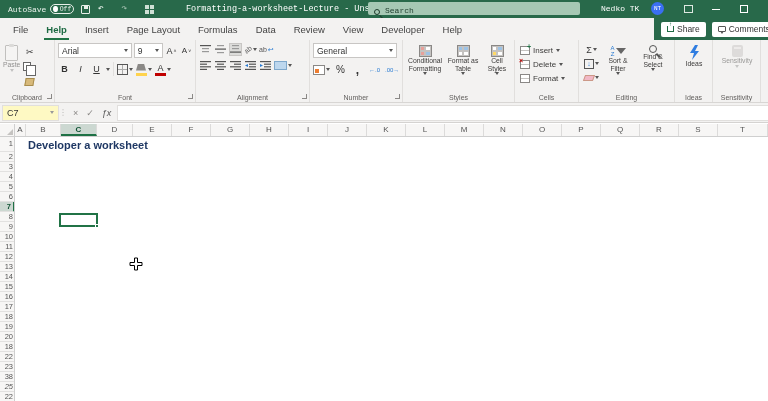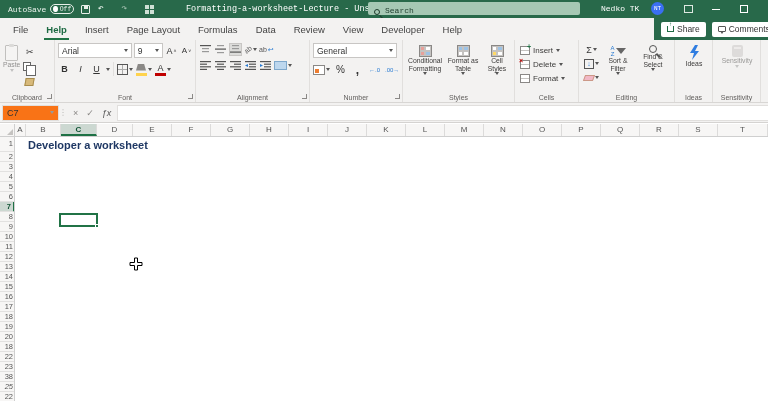--- a/index.html
+++ b/index.html
@@ -82,21 +82,21 @@
   .eraser { width:10px; height:6px; background:#f2b8c6; border:1px solid #c98; transform:skewX(-20deg); display:inline-block; }
   .funnel { width:0; height:0; border-left:5px solid transparent; border-right:5px solid transparent; border-top:6px solid #666; position:relative; display:inline-block; }
   .funnel::after { content:""; position:absolute; left:-1px; top:-6px; width:2px; height:10px; }
   .magbig { width:8px; height:8px; border:1.5px solid #555; border-radius:50%; position:relative; display:inline-block; }
   .magbig::after { content:""; position:absolute; left:7px; top:7px; width:5px; height:1.5px; background:#555; transform:rotate(45deg); transform-origin:0 0; }
   .sens { width:11px; height:12px; background:#c8c6c4; border-radius:2px; position:relative; display:inline-block; }
   .sens::after { content:""; position:absolute; left:2px; top:2px; width:7px; height:2px; background:#e8e6e4; }
 
   
   .fbar { position:absolute; left:0; top:103px; width:768px; height:20px; background:#f3f2f1; border-bottom:1px solid #d5d3d1; display:flex; align-items:center; }
-  .namebox { width:57px; height:16px; margin-left:2px; background:#f97316; border:1px solid #e1dfdd; display:flex; align-items:center; justify-content:space-between; padding:0 4px; font-size:9px; color:#333; }
+  .namebox { width:57px; height:16px; margin-left:2px; background:#fef9c3; border:1px solid #e1dfdd; display:flex; align-items:center; justify-content:space-between; padding:0 4px; font-size:9px; color:#333; }
   .fdots { width:8px; text-align:center; color:#b5b3b1; font-size:8px; }
   .fbtns { display:flex; align-items:center; gap:8px; padding:0 6px; font-size:9px; color:#8a8886; }
   .fxl { color:#555; font-style:italic; }
   .finput { flex:1; height:16px; background:#fff; border:1px solid #e1dfdd; border-right:none; margin-right:0; font-size:9px; color:#333; padding:0 4px; }
 
   
   .sheet { position:absolute; left:0; top:124px; width:768px; height:277px; background:#fff; }
   .colhdrs { position:absolute; left:0; top:0; width:768px; height:13px; background:#f7f6f5; border-bottom:1px solid #cfcfcf; display:flex; }
   .corner { width:15px; height:12px; border-right:1px solid #cfcfcf; position:relative; }
   .corner::after { content:""; position:absolute; right:1px; bottom:1px; border-left:6px solid transparent; border-bottom:6px solid #c5c3c1; }

